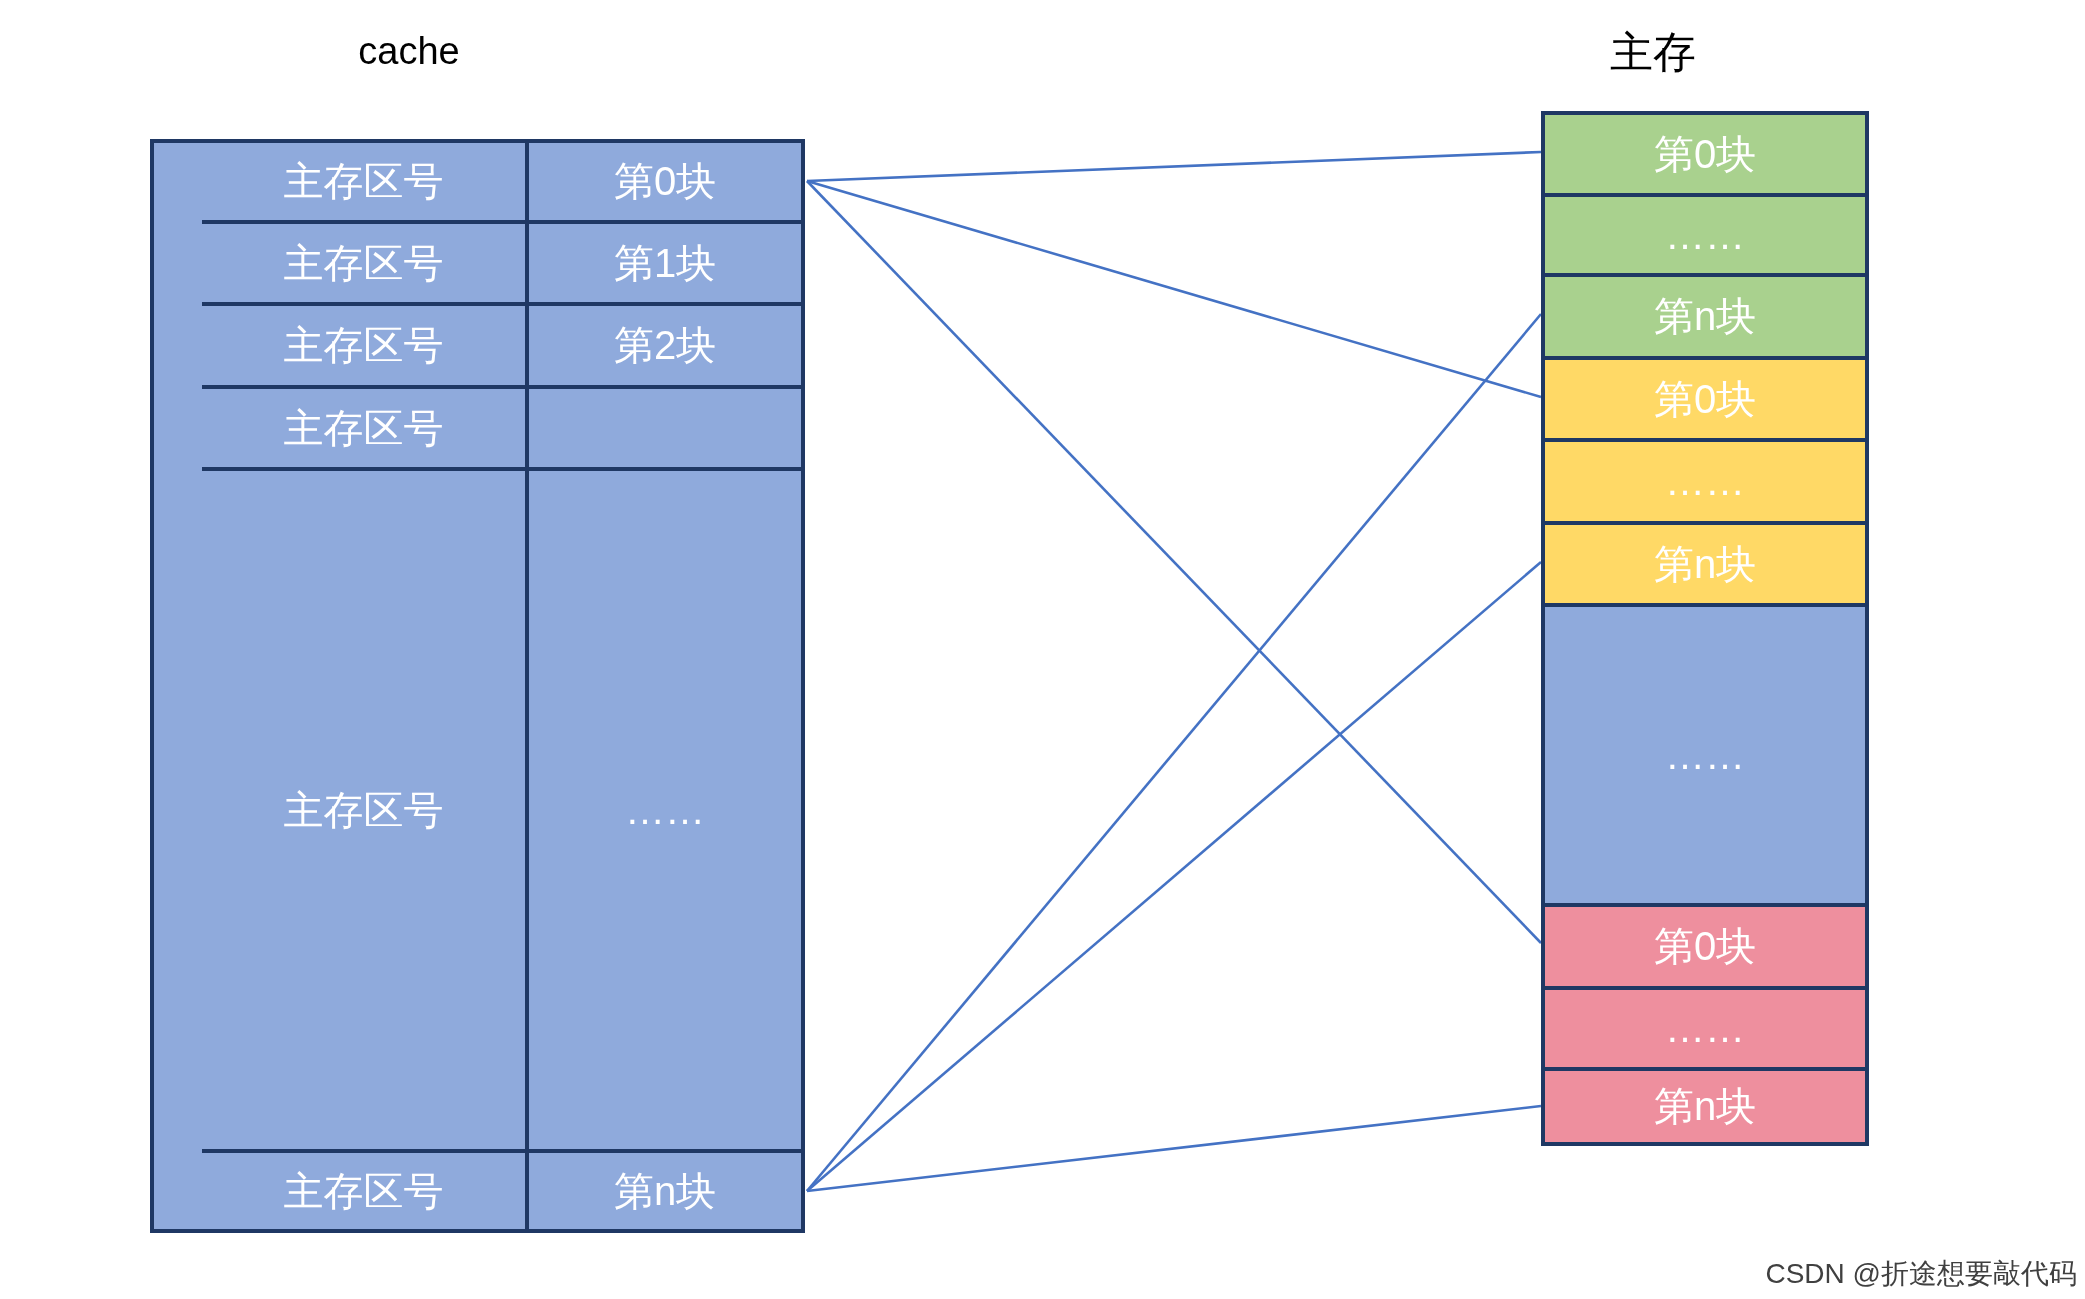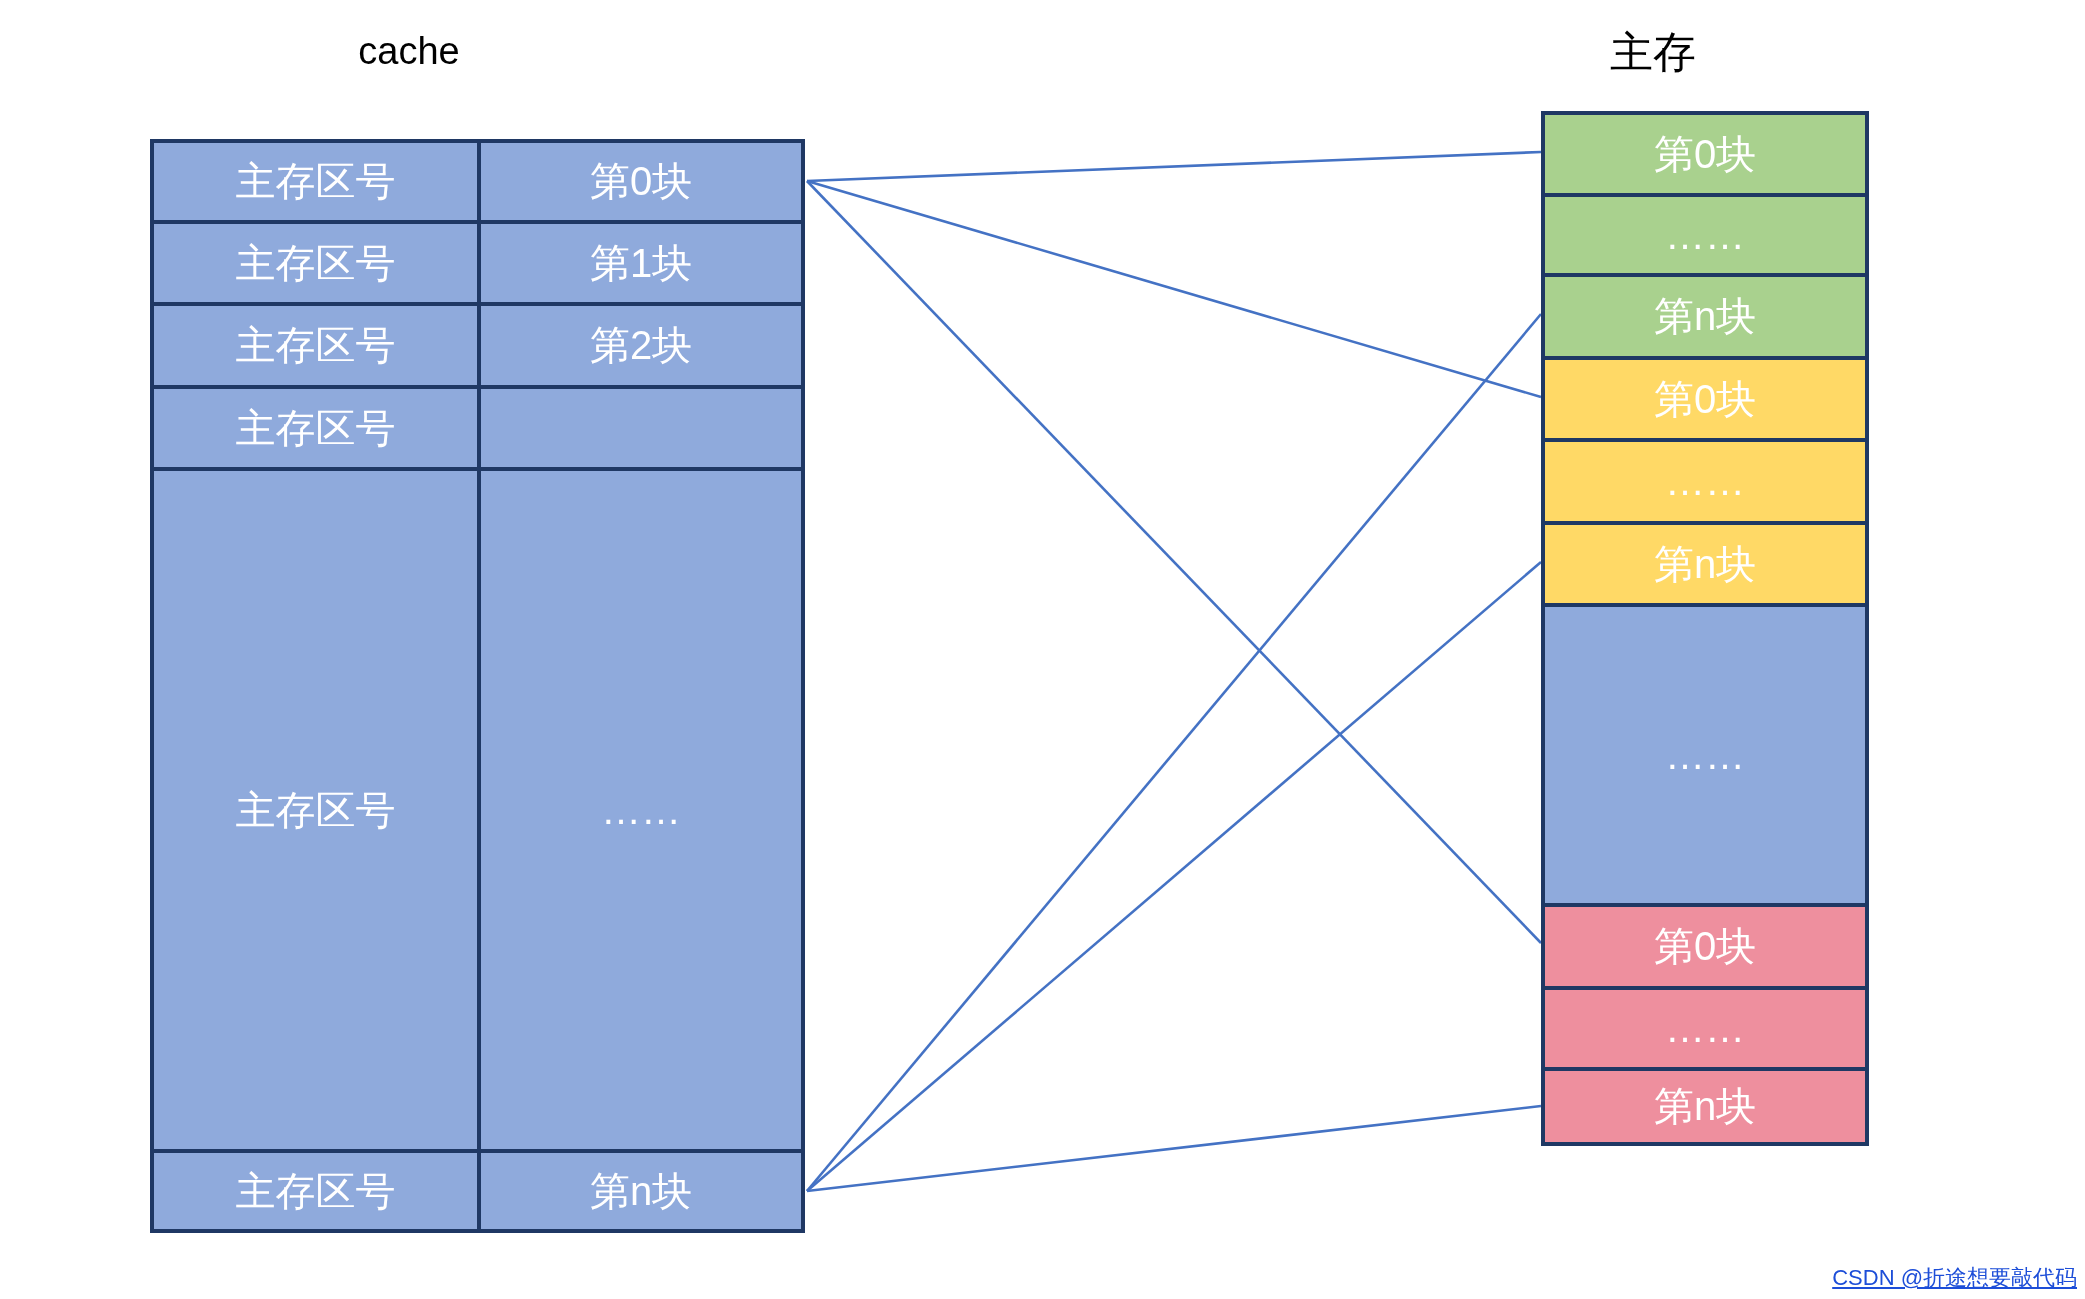--- a/index.html
+++ b/index.html
@@ -20,21 +20,21 @@
   #memory-title{left:1503px;top:24px;width:300px;font-size:43px;}
 
   
   #cache-table{
     position:absolute;
     left:150px;top:139px;
     width:655px;height:1094px;
     box-sizing:border-box;
     border:4px solid #1f3864;
     background:#8faadc;
-    display:flex;flex-direction:column;
+    display:flex;flex-direction:column;padding-left:48px;
   }
   .cache-row{
     display:flex;flex-direction:row;
     box-sizing:border-box;
     border-bottom:4px solid #1f3864;
     flex:0 0 auto;
   }
   .cache-row:nth-child(1){height:81px;}
   .cache-row:nth-child(2){height:82px;}
   .cache-row:nth-child(3){height:83px;}
@@ -82,23 +82,22 @@
   #mapping-lines{
     position:absolute;left:0;top:0;
     width:2085px;height:1299px;
     pointer-events:none;
   }
 
   
   #watermark{
     position:absolute;
     right:8px;bottom:6px;
-    font-size:22px;
-    color:#1d4ed8;
-    text-decoration:underline;
+    font-size:28px;
+    color:#404040;
   }
 </style>
 </head>
 <body>
 
 <div id="canvas">
 
   <div class="title" id="memory-title">主存</div>
 
   <div class="title" id="cache-title">cache</div>

